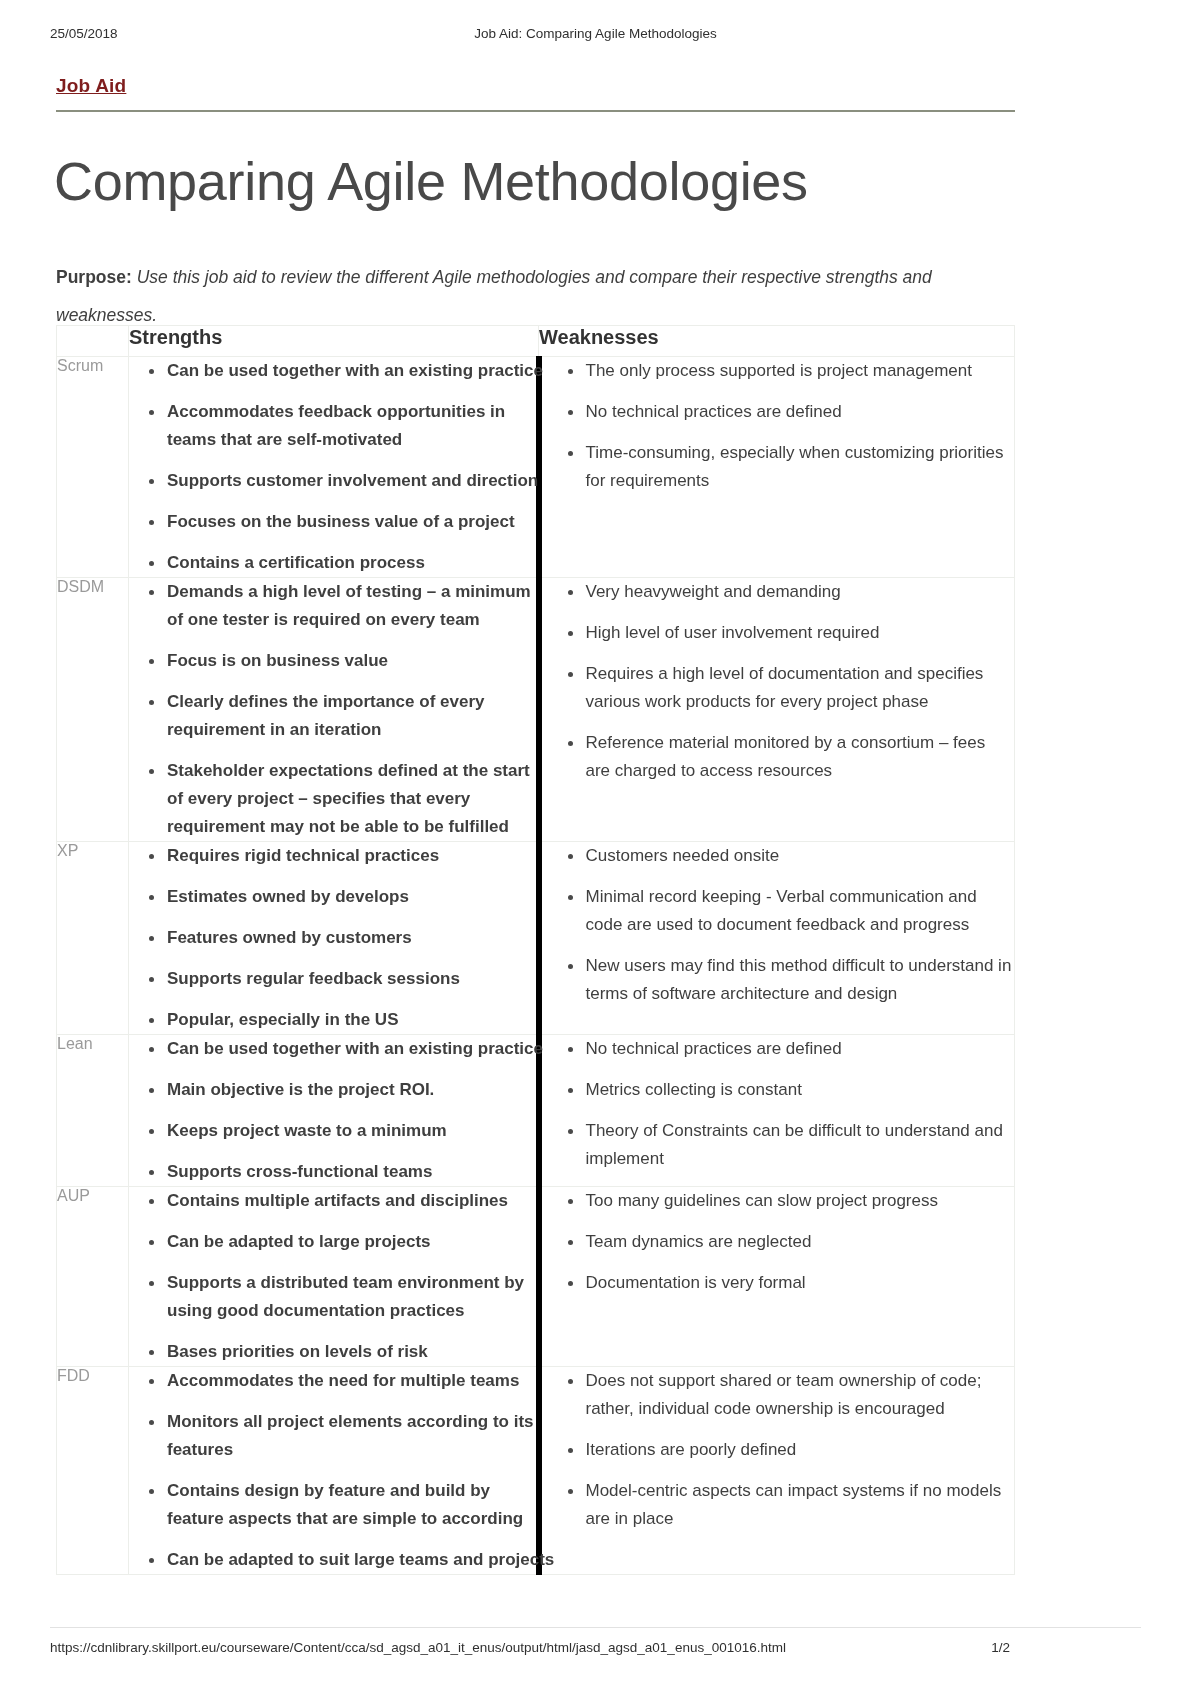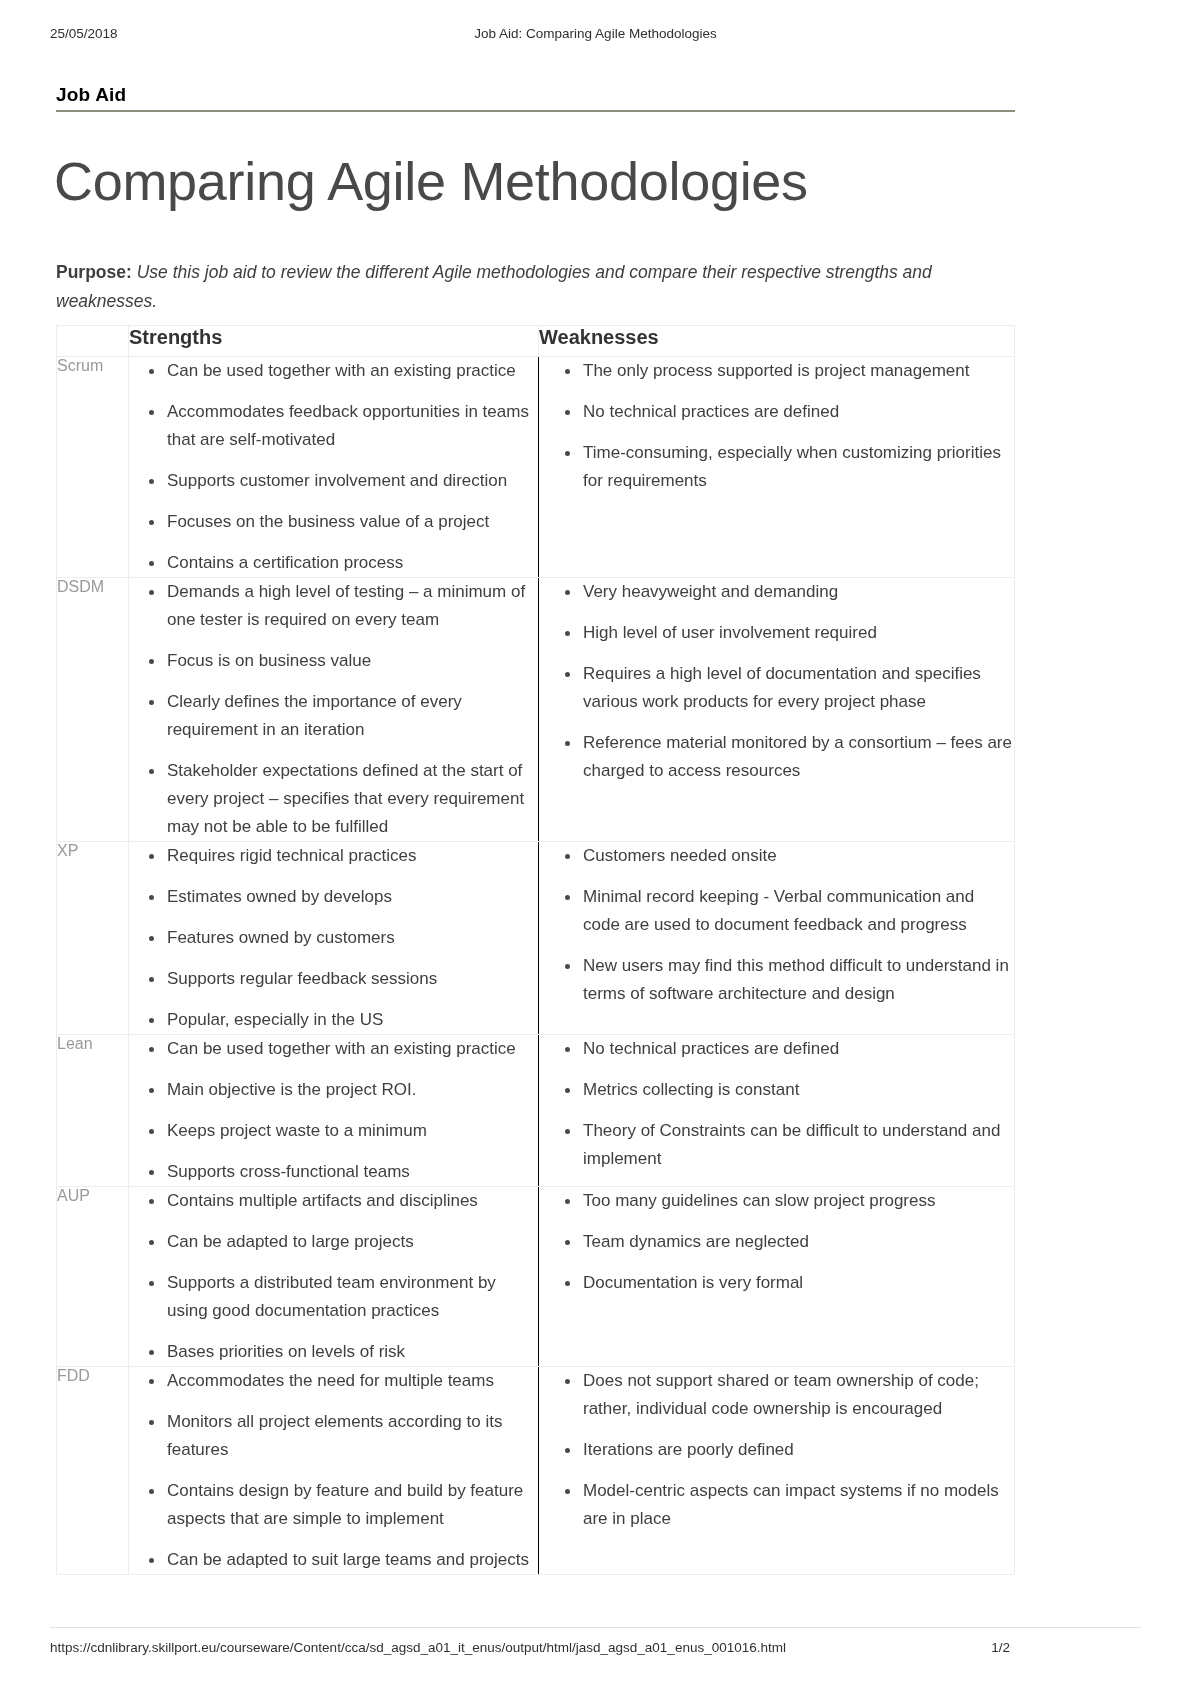--- a/index.html
+++ b/index.html
@@ -46,25 +46,26 @@
   .page {
     position: absolute;
     left: 0;
     top: 0;
     width: 1191px;
   }
 
   .jobaid-label {
     position: absolute;
     left: 56px;
-    top: 84px;
+    top: 75px;
     font-size: 19px;
     font-weight: bold;
-    color: #000000;
+    color: #7f1d1d;
     letter-spacing: 0.2px;
+    text-decoration: underline;
   }
   .rule {
     position: absolute;
     left: 56px;
     top: 110px;
     width: 959px;
     height: 2px;
     background: #8a8f7f;
   }
 
@@ -79,21 +80,21 @@
     white-space: nowrap;
     margin-top: 23px;
   }
 
   .purpose {
     position: absolute;
     left: 56px;
     top: 240px;
     width: 920px;
     font-size: 17.5px;
-    line-height: 29px;
+    line-height: 38px;
     color: #3f3f3f;
   }
   .purpose .p-label {
     font-weight: bold;
     font-style: normal;
   }
   .purpose .p-text {
     font-style: italic;
   }
 
@@ -139,21 +140,21 @@
     text-align: left;
     white-space: nowrap;
     border-right: 1px solid #eceeea;
     border-top: none;
     border-bottom: none;
   }
   .list-cell {
     padding: 10px 0 18px 0;
     border-top: 2px solid #a9b0a0;
   }
-  .list-cell.strength-cell { border-right: 1px solid #000000; }
+  .list-cell.strength-cell { border-right: 6px solid #000000; font-weight: bold; }
   .list-cell.weakness-cell { border-left: none; }
 
   
   ul.bullets {
     margin: 0;
     padding: 0;
     list-style: none;
   }
   ul.bullets li {
     position: relative;
@@ -351,21 +352,21 @@
           </ul>
         </td>
       </tr>
 
       <tr class="row-fdd">
         <td class="method-cell">FDD</td>
         <td class="list-cell strength-cell">
           <ul class="bullets">
             <li>Accommodates the need for multiple teams</li>
             <li class="wrap">Monitors all project elements according to its features</li>
-            <li class="wrap">Contains design by feature and build by feature aspects that are simple to implement</li>
+            <li class="wrap">Contains design by feature and build by feature aspects that are simple to according</li>
             <li>Can be adapted to suit large teams and projects</li>
           </ul>
         </td>
         <td class="list-cell weakness-cell">
           <ul class="bullets">
             <li class="wrap">Does not support shared or team ownership of code; rather, individual code ownership is encouraged</li>
             <li>Iterations are poorly defined</li>
             <li class="wrap">Model-centric aspects can impact systems if no models are in place</li>
           </ul>
         </td>

